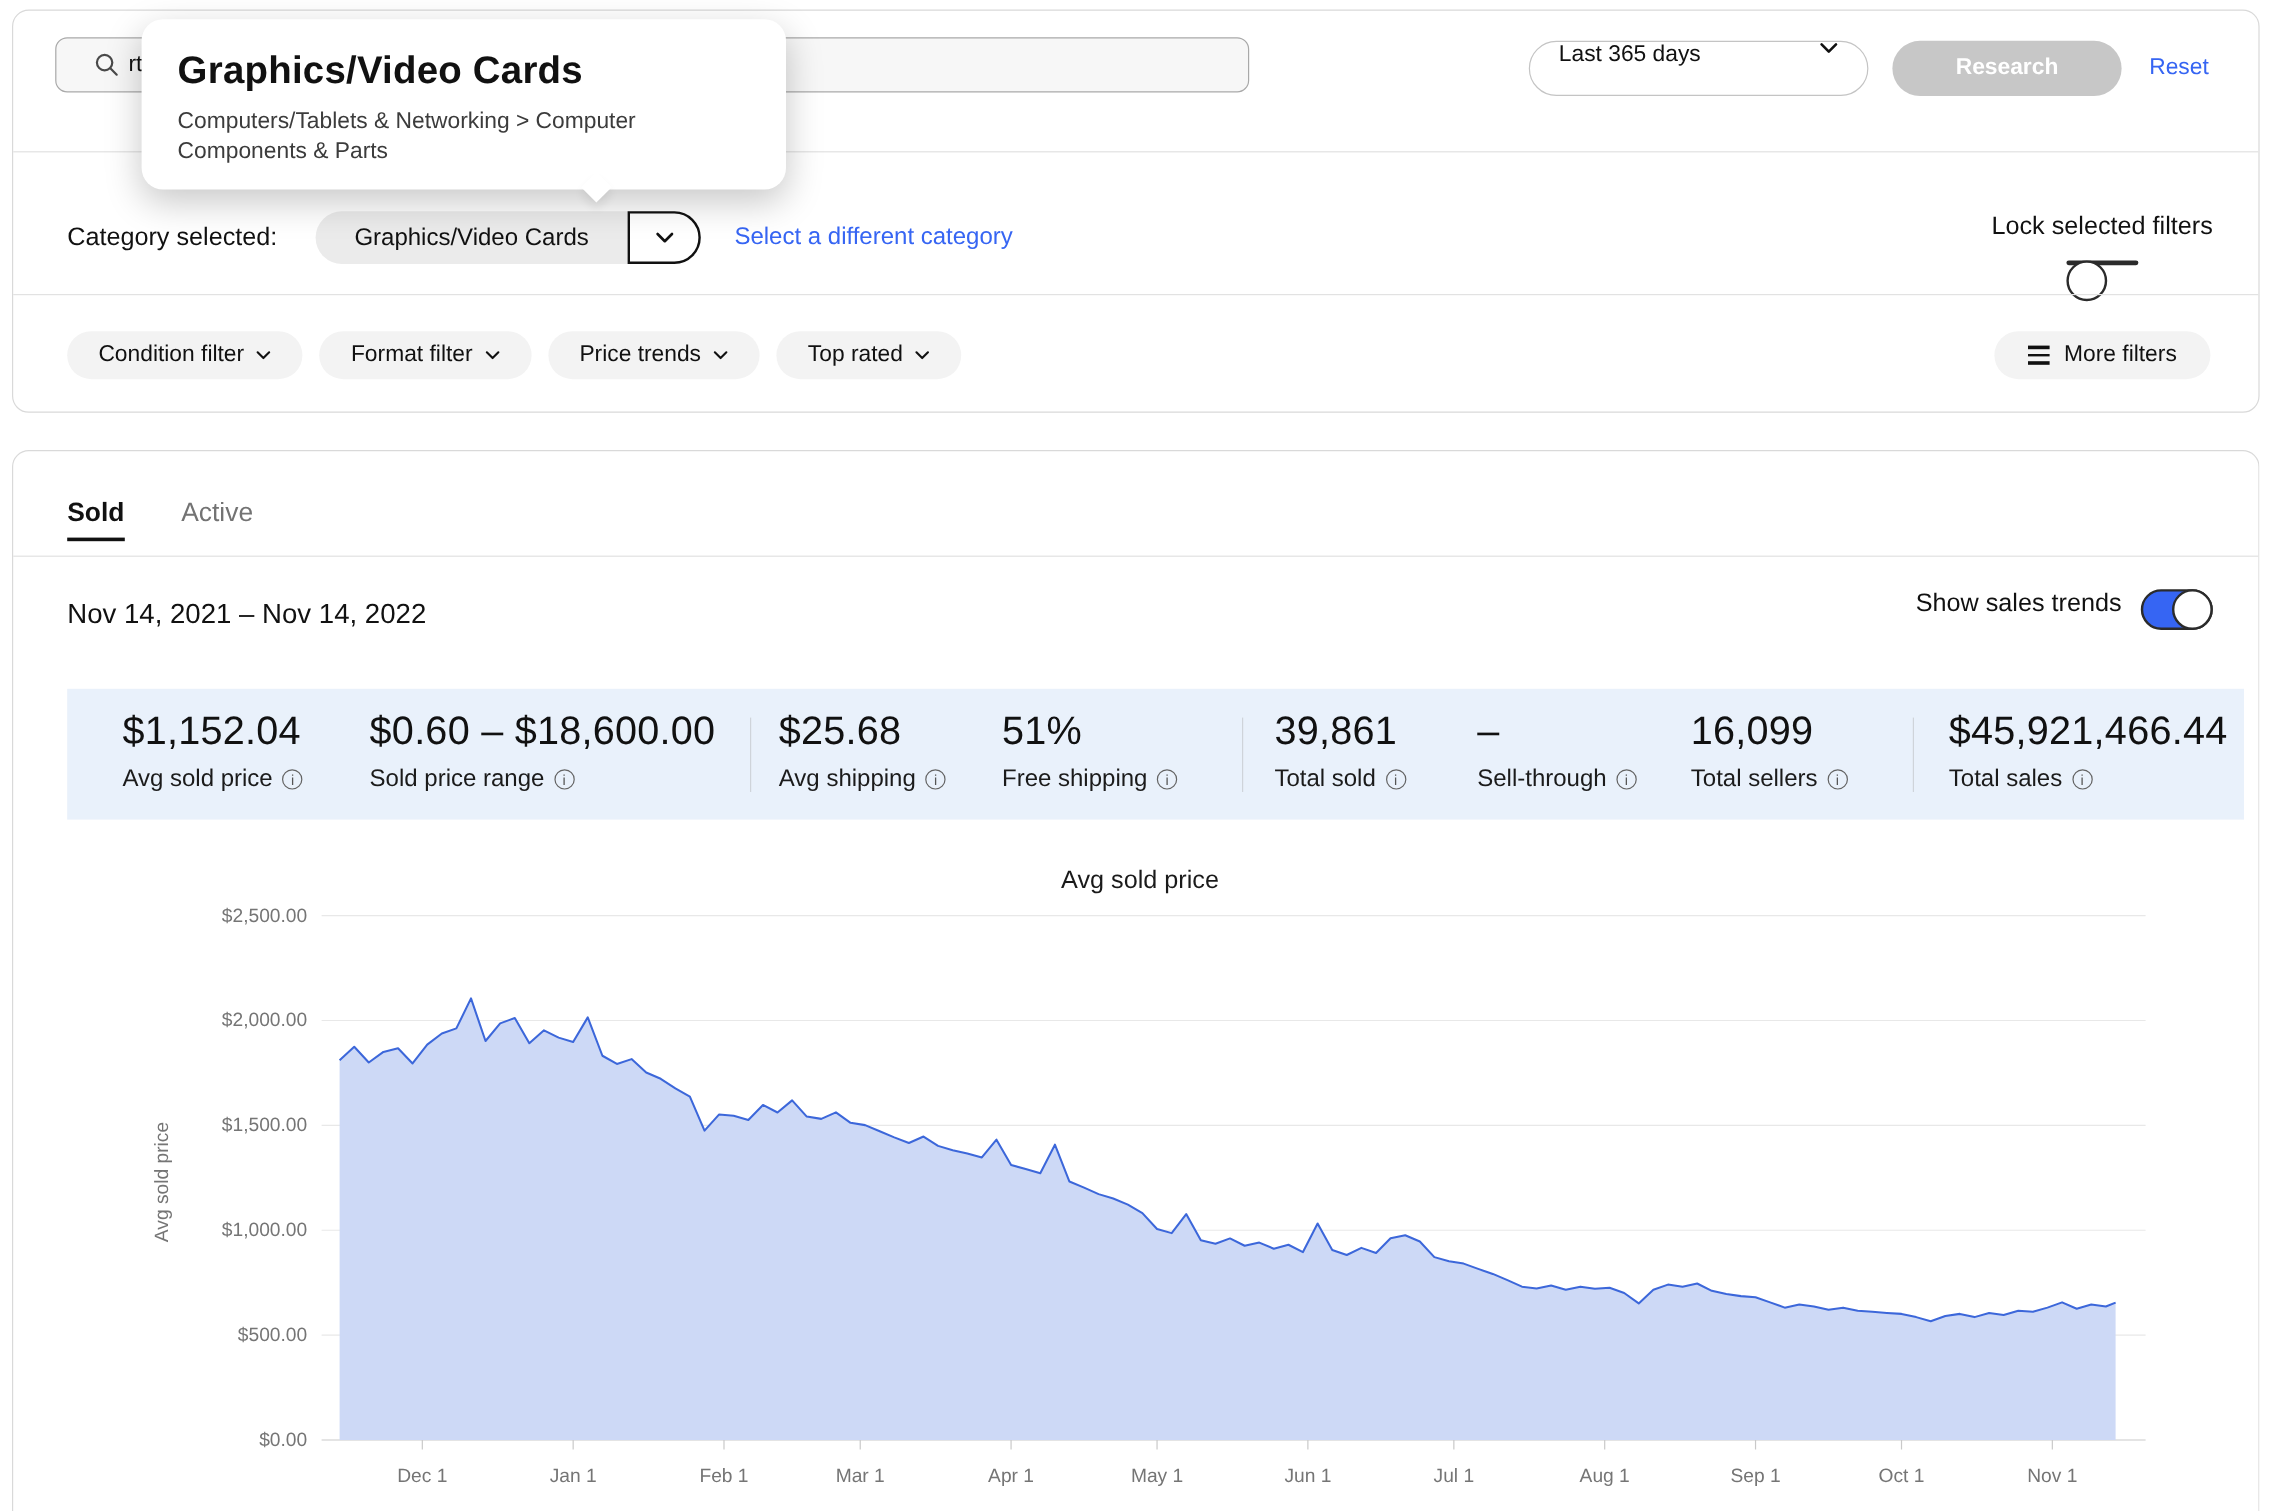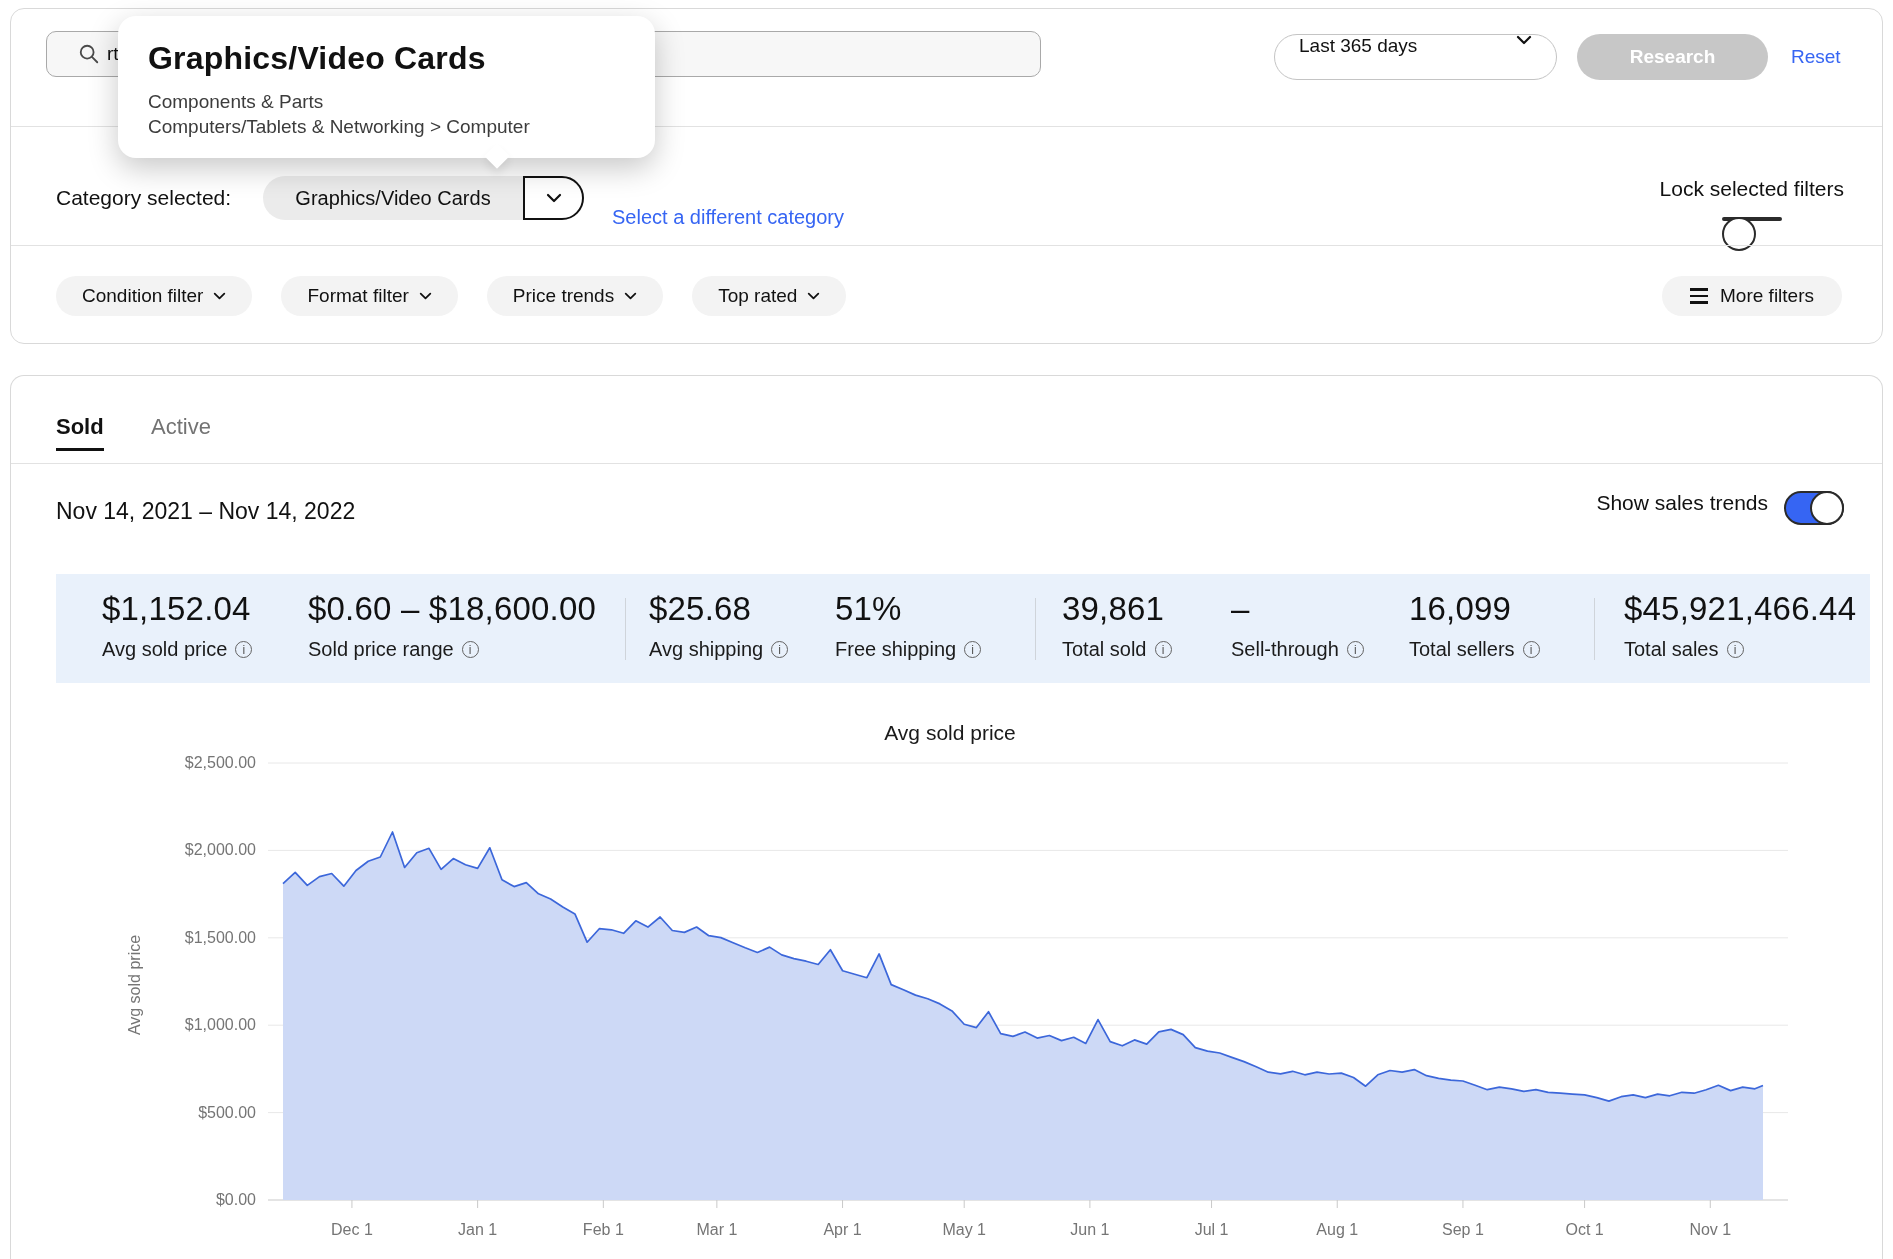--- a/index.html
+++ b/index.html
@@ -33,35 +33,35 @@
     background:#fff; transform:rotate(45deg); box-shadow:4px 4px 8px rgba(0,0,0,.08); }
 
   
   .cat-label { position:absolute; left:45px; top:177px; font-size:21px; }
   .cat-pill { position:absolute; left:252px; top:167px; height:44px; display:flex; cursor:pointer; }
   .cat-pill .txt { width:260px; background:#ebebeb; border-radius:22px 0 0 22px;
     display:flex; align-items:center; justify-content:center; font-size:20px; }
   .cat-pill .chev { width:61px; background:#fff; border:2px solid #111;
     border-radius:0 22px 22px 0; display:flex; align-items:center; justify-content:center; }
   .cat-link { position:absolute; left:601px; top:177px; font-size:20px; color:#3665f3;
-    font-weight:500; text-decoration:none;margin-top:20px; }
+    font-weight:500; text-decoration:none; }
   .lock-group { position:absolute; right:38px; top:168px; height:44px; display:flex; align-items:center; gap:16px;flex-direction:column; }
   .lock-group .lbl { font-size:21px; }
 
   
   .toggle { position:relative; width:60px; height:34px; border-radius:17px; cursor:pointer; }
   .toggle.off { background:#f1f1f1; border:2px solid #2b2b2b; }
   .toggle.off .knob { position:absolute; left:-2px; top:-2px; width:34px; height:34px;
     border-radius:50%; background:#fff; border:2px solid #2b2b2b; }
   .toggle.on { background:#3665f3; border:2px solid #2b2b2b; }
   .toggle.on .knob { position:absolute; right:-2px; top:-2px; width:34px; height:34px;
     border-radius:50%; background:#fff; border:2px solid #2b2b2b; }
 
   
-  .filters { position:absolute; left:45px; top:267px; display:flex; gap:29px; }
+  .filters { position:absolute; left:45px; top:267px; display:flex; gap:14px; }
   .fpill { height:40px; background:#f3f3f3; border:none; border-radius:20px; display:flex;
     align-items:center; gap:10px; padding:0 26px; font-size:19px; font-family:inherit; cursor:pointer; color:#111; }
   .more-filters { position:absolute; right:40px; top:267px; height:40px; background:#f3f3f3;
     border:none; border-radius:20px; display:flex; align-items:center; gap:12px; padding:0 28px;
     font-size:19px; font-family:inherit; cursor:pointer; color:#111; }
   .ham { display:flex; flex-direction:column; gap:4px; }
   .ham i { display:block; width:18px; height:2.5px; background:#111; }
 
   
   .tab-sold { position:absolute; left:45px; top:38px; font-size:22px; font-weight:bold; cursor:pointer; }
@@ -161,22 +161,22 @@
         <i></i>
         <i></i>
       </span>
     <span>More filters</span>
   </button>
 </div>
 
 <div class="tooltip">
   <h2>Graphics/Video Cards</h2>
   <div class="crumbs">
+    <div>Computers/Tablets &amp; Networking &gt; Computer</div>
     <div>Components &amp; Parts</div>
-    <div>Computers/Tablets &amp; Networking &gt; Computer</div>
   </div>
   <div class="arrow"></div>
 </div>
 
 <div class="card" id="card-main">
 
   <div class="tab-sold">Sold</div>
   <div class="tab-active">Active</div>
   <div class="tab-underline"></div>
   <div class="hdiv" style="top:87px"></div>

